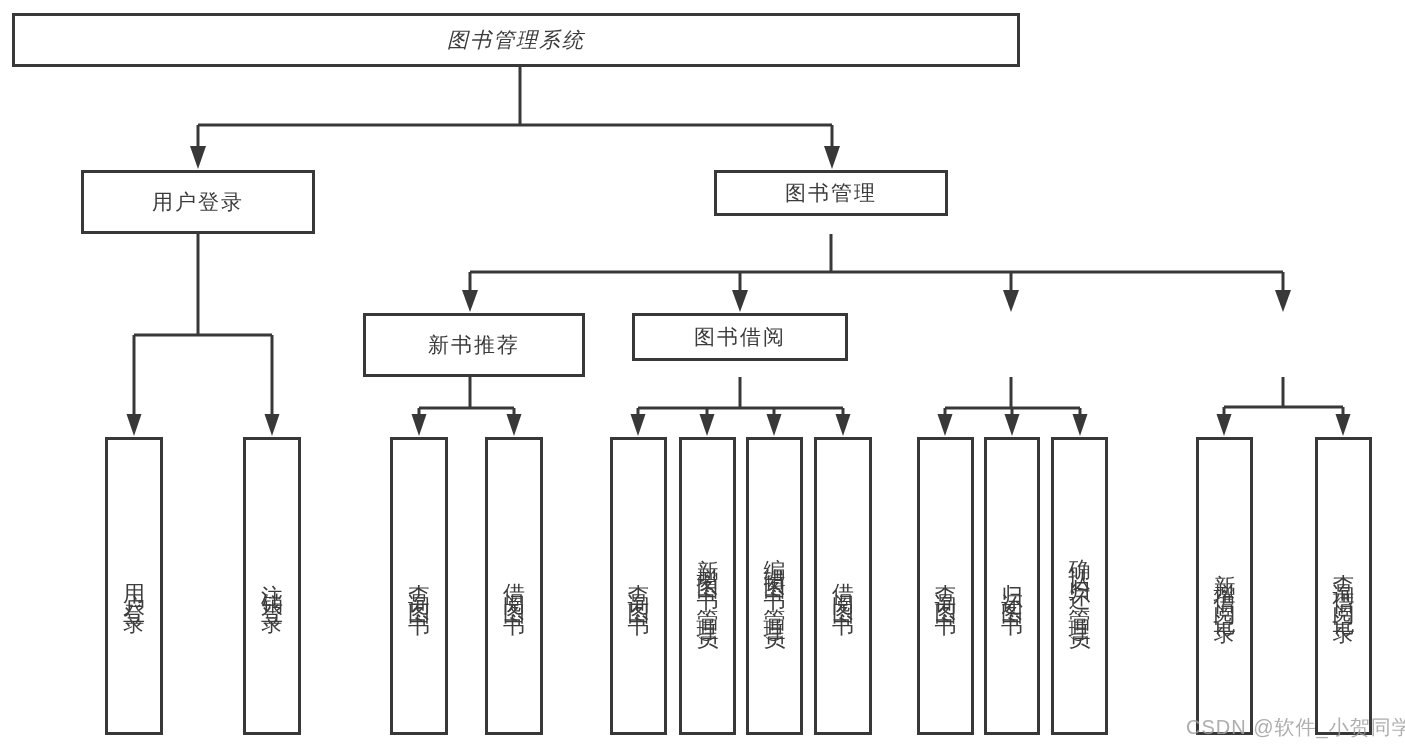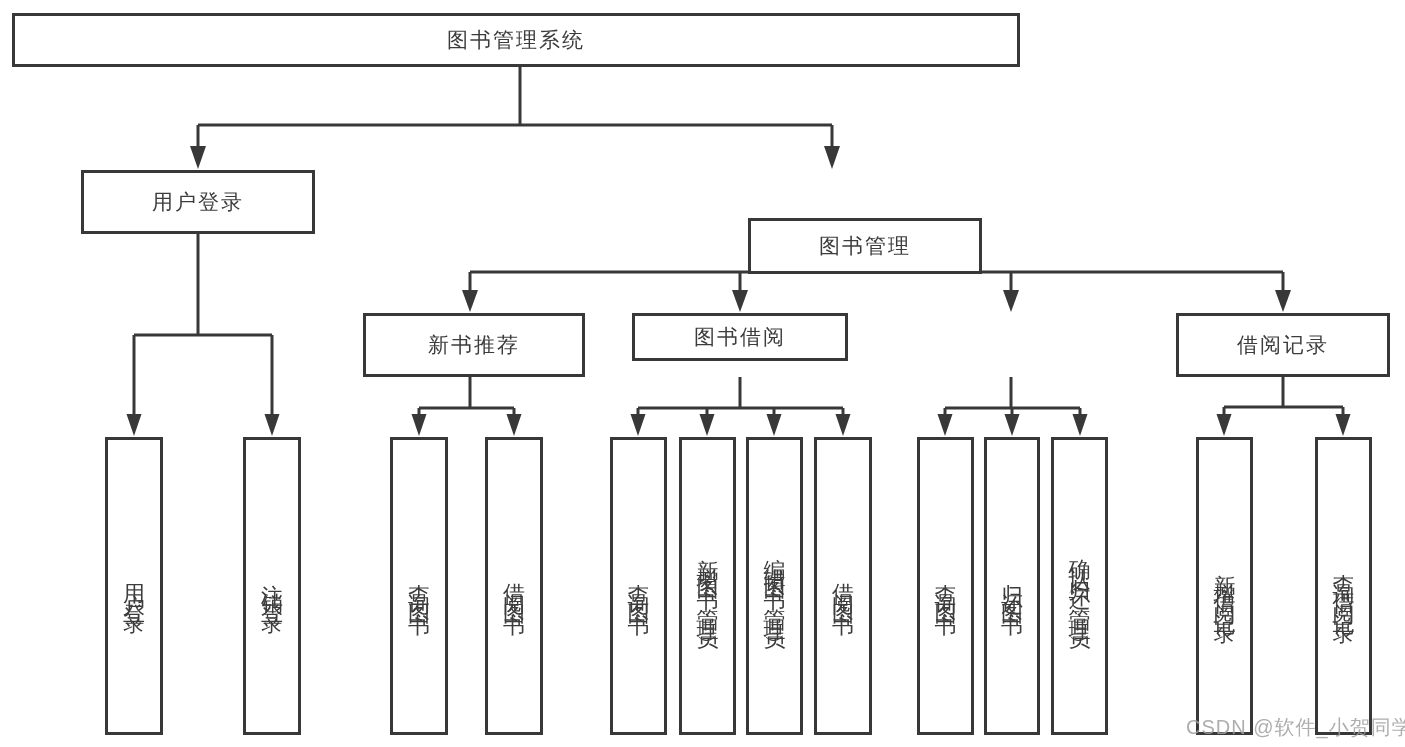--- a/index.html
+++ b/index.html
@@ -120,39 +120,36 @@
     <polygon class="arrow" points="1072.5,414 1087.5,414 1080,436"></polygon>
 
     <line class="edge" x1="1283" y1="377" x2="1283" y2="407"></line>
     <line class="edge" x1="1224" y1="407" x2="1343" y2="407"></line>
     <line class="edge" x1="1224" y1="407" x2="1224" y2="422"></line>
     <polygon class="arrow" points="1216.5,414 1231.5,414 1224,436"></polygon>
     <line class="edge" x1="1343" y1="407" x2="1343" y2="422"></line>
     <polygon class="arrow" points="1335.5,414 1350.5,414 1343,436"></polygon>
   </svg>
 
-  <div class="node h-node" style="left:12px; top:13px; width:1008px; height:54px;">
+  <div class="node h-node" style="left:12px; top:13px; width:1008px; height:54px;font-style:italic;">
     <span>图书管理系统</span>
   </div>
 
   <div class="node h-node" style="left:81px; top:170px; width:234px; height:64px;">
     <span>用户登录</span>
   </div>
-  <div class="node h-node" style="left:748px; top:170px; width:234px; height:56px;margin-top:48px;">
+  <div class="node h-node" style="left:714px; top:170px; width:234px; height:46px;">
     <span>图书管理</span>
   </div>
 
   <div class="node h-node" style="left:363px; top:313px; width:222px; height:64px;">
     <span>新书推荐</span>
   </div>
   <div class="node h-node" style="left:632px; top:313px; width:216px; height:48px;">
     <span>图书借阅</span>
-  </div>
-  <div class="node h-node" style="left:1176px; top:313px; width:214px; height:64px;">
-    <span>借阅记录</span>
   </div>
 
   <div class="node leaf" style="left:105px; top:437px; width:58px; height:298px;">
     <span>用户登录</span>
   </div>
   <div class="node leaf" style="left:243px; top:437px; width:58px; height:298px;">
     <span>注销登录</span>
   </div>
   <div class="node leaf" style="left:390px; top:437px; width:58px; height:298px;">
     <span>查询图书</span>

